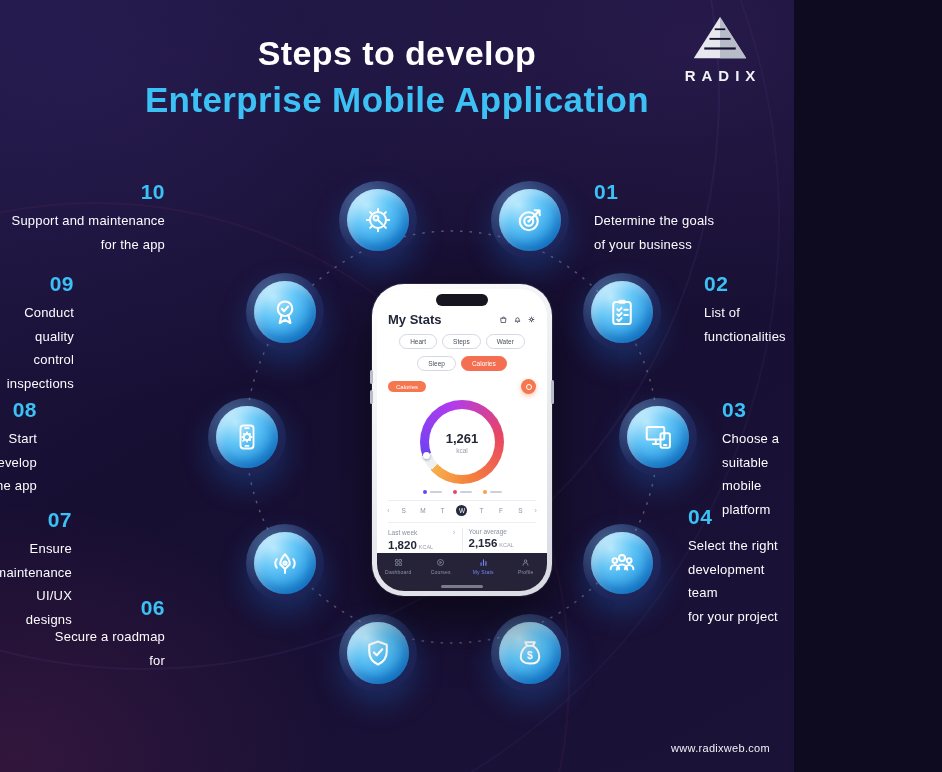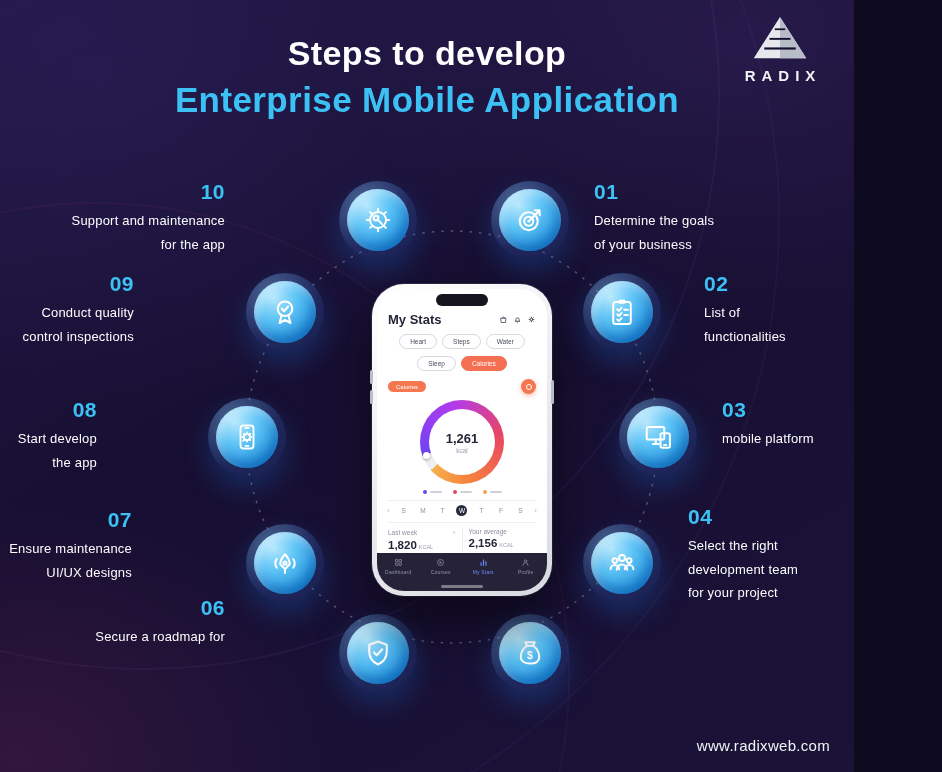--- a/index.html
+++ b/index.html
@@ -1,38 +1,38 @@
 <!DOCTYPE html>
 <html><head>
 <meta charset="utf-8">
 <style>
   * { margin:0; padding:0; box-sizing:border-box; }
   body { font-family:"Liberation Sans", sans-serif; background:#0e0a20; }
   .canvas {
-    position:relative; width:854px; height:772px; overflow:hidden;
+    position:relative; width:794px; height:772px; overflow:hidden;
     background:
       radial-gradient(620px 420px at 88% 6%, rgba(90,60,150,0.22), transparent 65%),
       radial-gradient(520px 420px at 2% 98%, rgba(170,50,100,0.18), transparent 60%),
       radial-gradient(700px 500px at 12% 10%, rgba(70,50,130,0.20), transparent 65%),
       linear-gradient(150deg, #201745 0%, #170f32 45%, #1b1238 100%);
   }
   .bg-arc { position:absolute; border-radius:50%; pointer-events:none; }
   .bg-arc-a { width:1150px; height:1150px; border:2px solid rgba(150,130,230,0.07); left:-430px; top:-480px; }
   .bg-arc-b { width:1300px; height:1300px; border:2px solid rgba(150,130,230,0.05); left:-520px; top:-430px; }
   .bg-arc-c { width:950px; height:950px; border:2px solid rgba(230,90,130,0.06); left:-380px; bottom:-380px; }
 
   
   .title { position:absolute; top:34px; left:0; width:100%; text-align:center; z-index:4; }
   .title-line1 { font-size:34px; font-weight:700; color:#ffffff; letter-spacing:0.4px; }
   .title-line2 { font-size:35px; font-weight:700; color:#3cc1f5; letter-spacing:0.4px; margin-top:7px; }
 
   .logo { position:absolute; top:16px; right:18px; width:112px; text-align:center; z-index:4; }
   .logo-text { color:#f2f3f7; font-size:15px; font-weight:700; letter-spacing:6px; margin-top:3px; padding-left:6px; }
 
-  .footer { position:absolute; right:24px; bottom:18px; color:#f1f2f6; font-size:15px; letter-spacing:0.3px; z-index:4; }
+  .footer { position:absolute; right:24px; bottom:18px; color:#f1f2f6; font-size:11px; letter-spacing:0.3px; z-index:4; }
 
   
   .ring-svg { position:absolute; left:0; top:0; z-index:1; }
 
   
   .orb {
     position:absolute; width:78px; height:78px; border-radius:50%; z-index:2;
     background: radial-gradient(circle at 32% 28%, rgba(130,200,255,0.45), rgba(45,95,185,0.30) 60%, rgba(30,60,140,0.28));
     box-shadow: 0 12px 28px rgba(25,120,220,0.28);
     display:flex; align-items:center; justify-content:center;
@@ -263,20 +263,21 @@
     <div class="step-line">Determine the goals</div>
     <div class="step-line">of your business</div>
   </div>
   <div class="step-text" style="left:688px; top:272px;margin-left:16px;">
     <div class="step-num">02</div>
     <div class="step-line">List of</div>
     <div class="step-line">functionalities</div>
   </div>
   <div class="step-text" style="left:722px; top:398px;">
     <div class="step-num">03</div>
+    <div class="step-line">Choose a suitable</div>
     <div class="step-line">mobile platform</div>
   </div>
   <div class="step-text" style="left:688px; top:505px;">
     <div class="step-num">04</div>
     <div class="step-line">Select the right</div>
     <div class="step-line">development team</div>
     <div class="step-line">for your project</div>
   </div>
   <div class="step-text right-al" style="right:629px; top:596px;margin-left:40px;">
     <div class="step-num">06</div>

